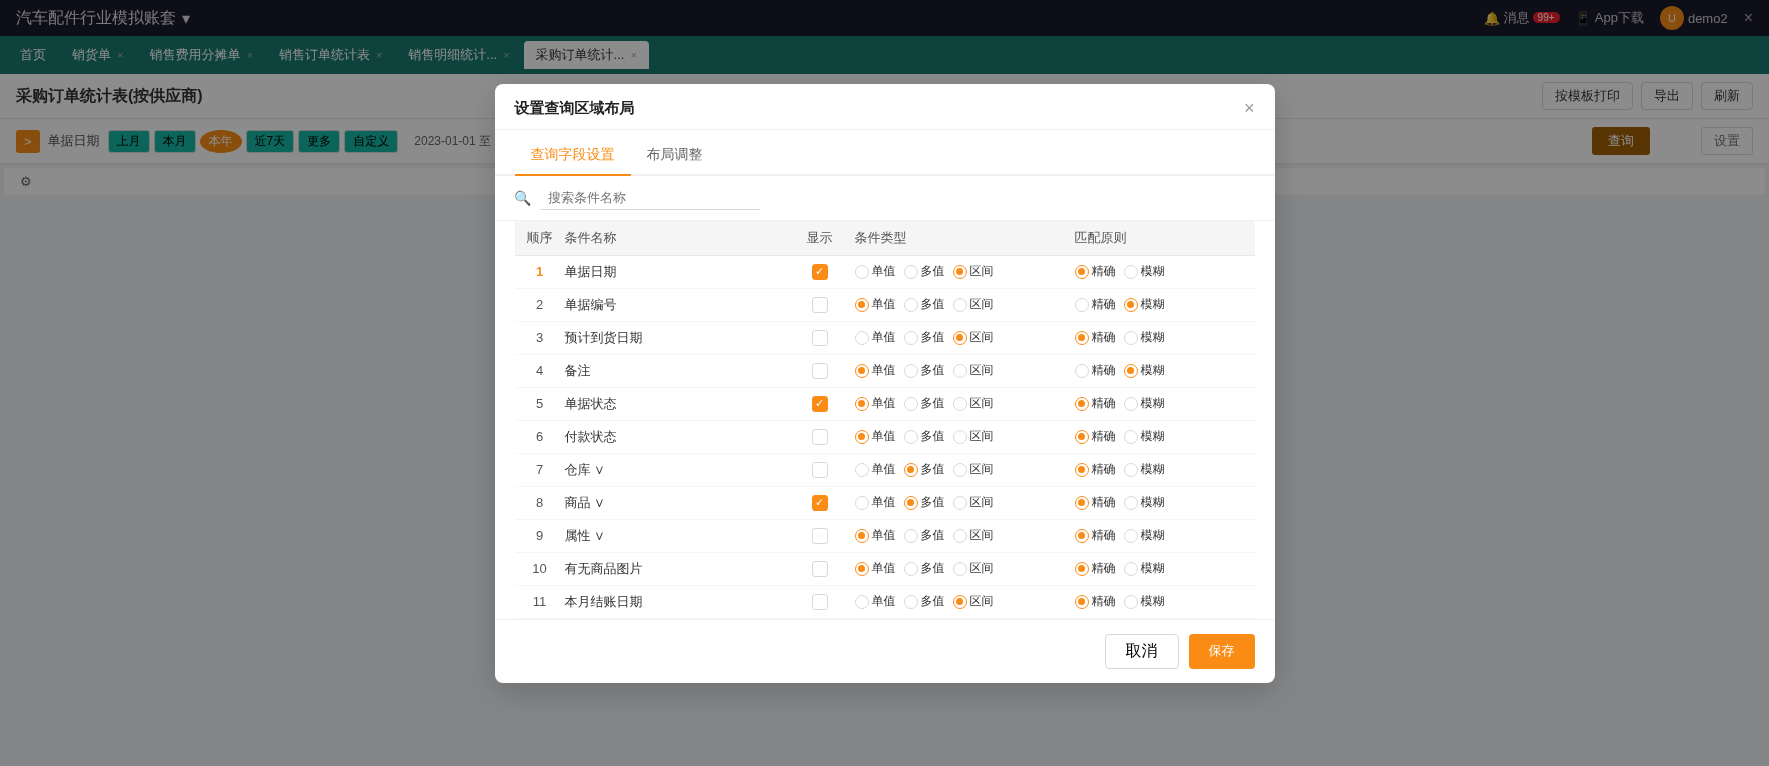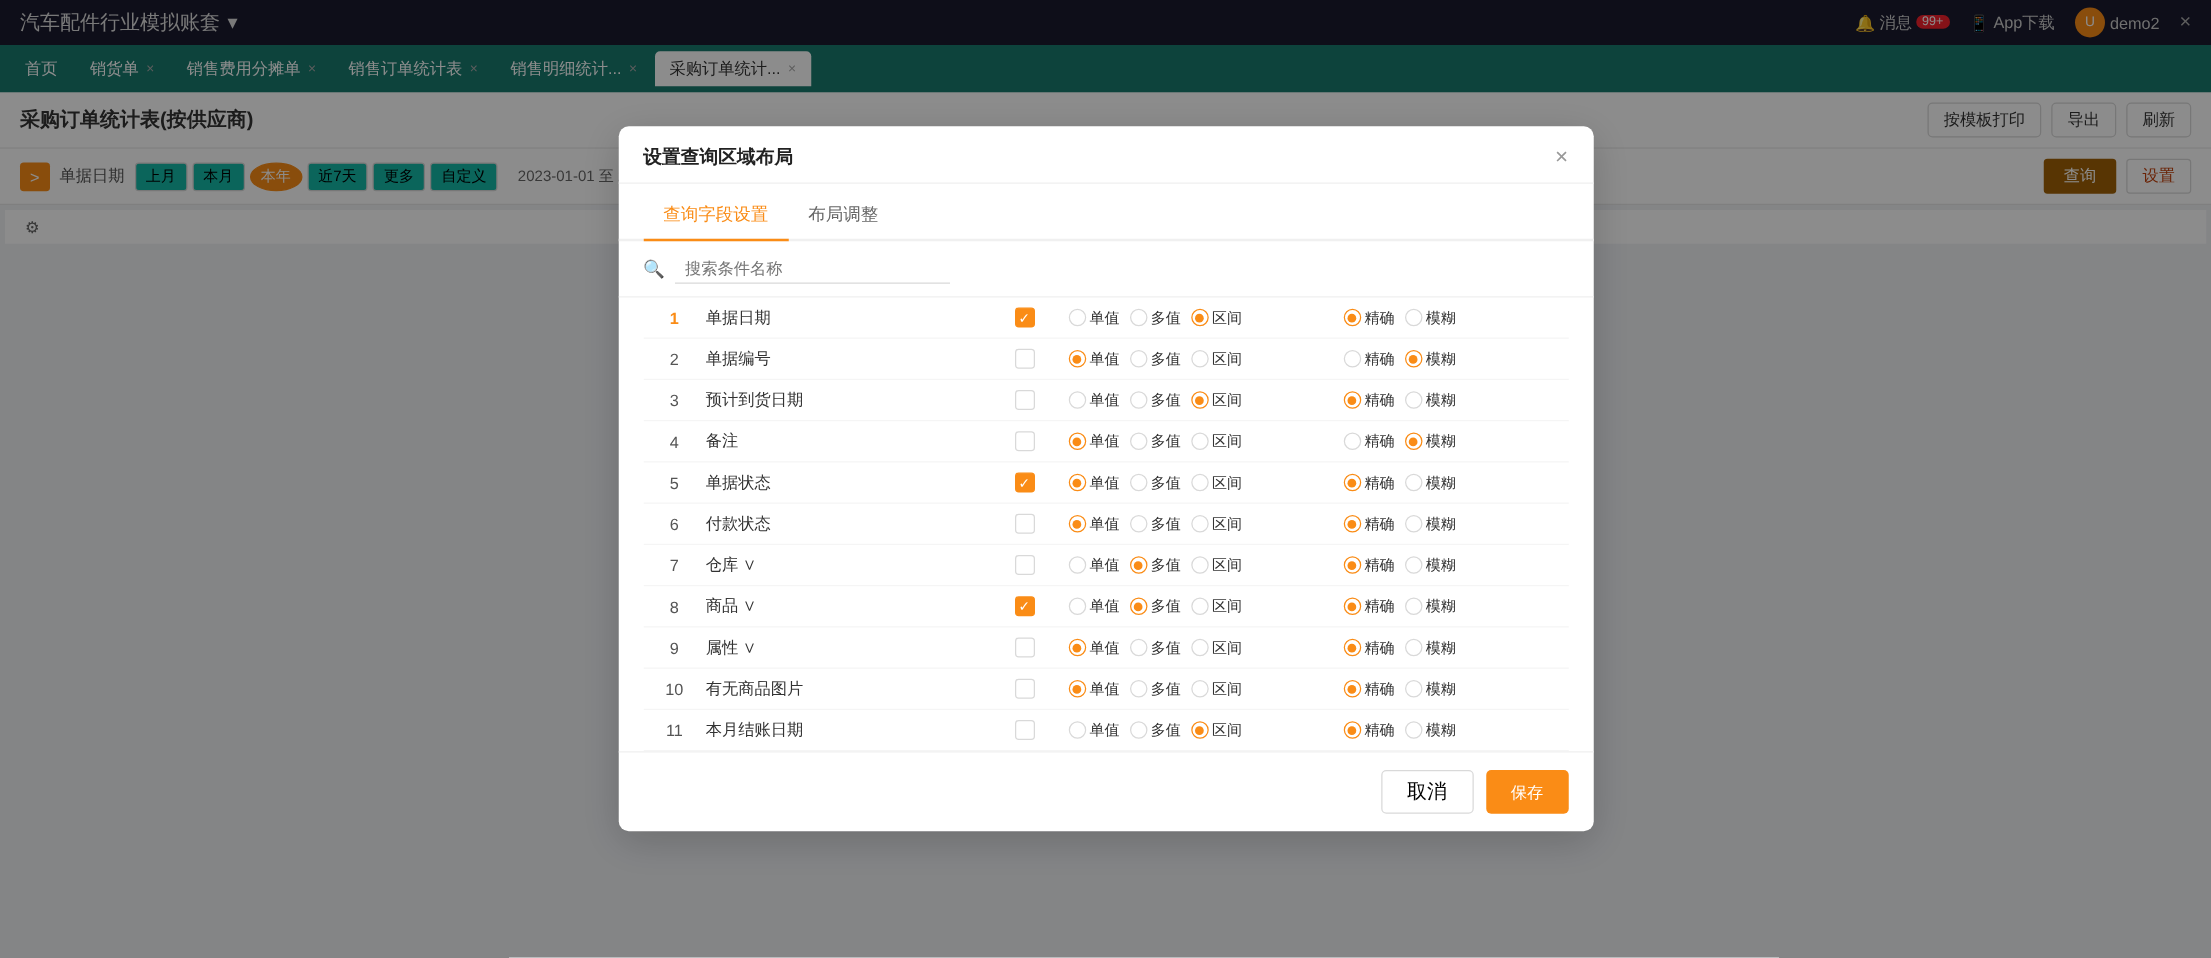--- a/index.html
+++ b/index.html
@@ -64,21 +64,21 @@
       display: flex;
       align-items: center;
       gap: 8px;
       border-bottom: 1px solid #e8e8e8;
     }
     .filter-toggle { background: #fa8c16; color: #fff; border: none; border-radius: 3px; padding: 4px 8px; cursor: pointer; font-size: 13px; }
     .date-filter { display: flex; gap: 4px; align-items: center; }
     .date-btn { padding: 2px 8px; border: 1px solid #d9d9d9; border-radius: 3px; cursor: pointer; font-size: 12px; background: #14b8a6; }
     .date-btn.active { background: #fa8c16; color: #fff; border-color: #fa8c16; border-radius: 50%; }
     .action-btn-orange { background: #a16207; color: #fff; border: none; border-radius: 3px; padding: 4px 16px; cursor: pointer; font-size: 13px; }
-    .action-btn-white { background: #fff; color: #c2410c; border: 1px solid #d9d9d9; border-radius: 3px; padding: 4px 12px; cursor: pointer; font-size: 13px; }
+    .action-btn-white { background: #fff; color: #737373; border: 1px solid #d9d9d9; border-radius: 3px; padding: 4px 12px; cursor: pointer; font-size: 13px; margin-left: 43px; }
 
     
     .table-header {
       background: #fff;
       padding: 6px 16px;
       display: flex;
       align-items: center;
       gap: 8px;
     }
     .table-area {
@@ -325,20 +325,27 @@
       </div>
     </div>
 
     <div class="dialog-search">
       <span class="search-icon">🔍</span>
       <input type="text" style="border-top: none; border-right: none; border-left: none; border-image: initial; border-bottom: 1px solid rgb(217, 217, 217); padding: 4px 8px; font-size: 13px; outline: none; width: 220px; color: rgb(153, 153, 153);" placeholder="搜索条件名称">
     </div>
 
     <div class="dialog-table">
 
+      <div class="dialog-table-header">
+        <div class="col-order">顺序</div>
+        <div class="col-name">条件名称</div>
+        <div class="col-show">显示</div>
+        <div class="col-type">条件类型</div>
+        <div class="col-match">匹配原则</div>
+      </div>
 
       <div id="dialog-rows-container">
           <div class="dialog-row">
             <div class="col-order" style="color: rgb(250, 140, 22); font-weight: bold;">1</div>
             <div class="col-name">单据日期</div>
             <div class="col-show" style="display: flex; justify-content: center;">
               <div class="custom-checkbox checked"></div>
             </div>
             <div class="col-type">
               <div class="radio-group">

